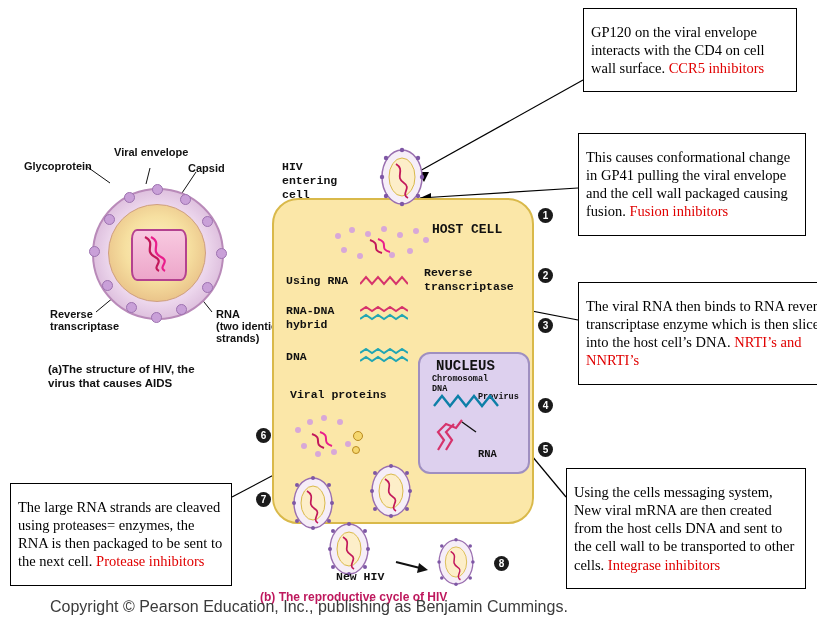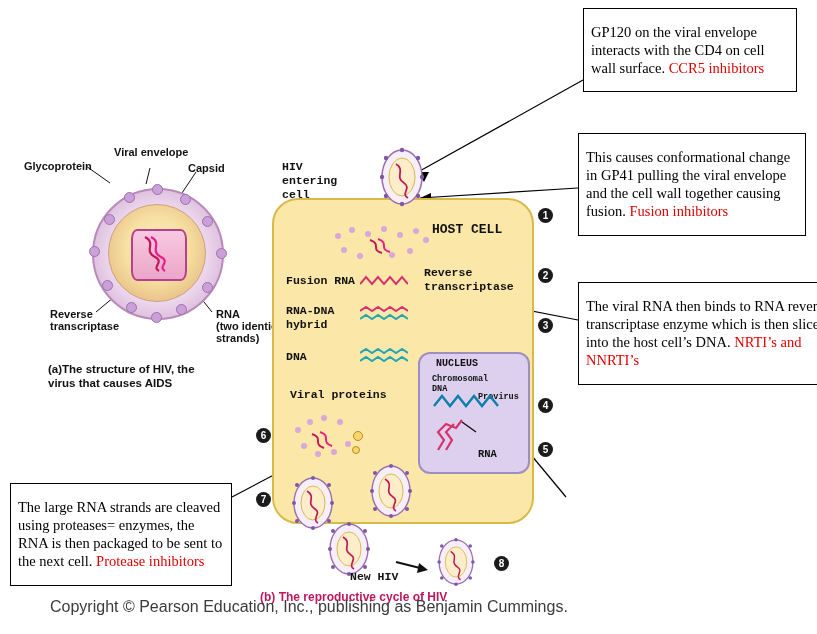--- a/index.html
+++ b/index.html
@@ -200,41 +200,41 @@
         <circle cx="96" cy="14" r="3"></circle>
         <circle cx="14" cy="24" r="3"></circle>
         <circle cx="30" cy="30" r="3"></circle>
         <circle cx="62" cy="29" r="3"></circle>
         <circle cx="80" cy="25" r="3"></circle>
       </g>
     <path d="M40,14 C52,18 40,24 52,27" stroke="#c2185b" stroke-width="2" fill="none"></path>
     <path d="M48,13 C60,17 48,23 60,26" stroke="#e91e8c" stroke-width="2" fill="none"></path>
   </svg>
 
-  <div class="b-text" style="left:286px;top:274px;">Fusion RNA</div>
+  <div class="b-text" style="left:286px;top:274px;">Using RNA</div>
   <svg style="position:absolute;left:360px;top:274px;" width="48" height="14" viewBox="0 0 48 14">
     <path d="M0,10 L6,3 L12,10 L18,3 L24,10 L30,3 L36,10 L42,3 L48,10" stroke="#d6336c" stroke-width="2" fill="none"></path>
   </svg>
   <div class="b-text" style="left:424px;top:266px;white-space:pre;"><span>Reverse
 transcriptase</span></div>
 
   <div class="b-text" style="left:286px;top:304px;white-space:pre;"><span>RNA-DNA
 hybrid</span></div>
   <svg style="position:absolute;left:360px;top:306px;" width="48" height="16" viewBox="0 0 48 16">
     <path d="M0,5 L6,1 L12,5 L18,1 L24,5 L30,1 L36,5 L42,1 L48,5" stroke="#d6336c" stroke-width="2" fill="none"></path>
     <path d="M0,13 L6,9 L12,13 L18,9 L24,13 L30,9 L36,13 L42,9 L48,13" stroke="#22a6b3" stroke-width="2" fill="none"></path>
   </svg>
 
   <div class="b-text" style="left:286px;top:350px;">DNA</div>
   <svg style="position:absolute;left:360px;top:348px;" width="48" height="16" viewBox="0 0 48 16">
     <path d="M0,5 L6,1 L12,5 L18,1 L24,5 L30,1 L36,5 L42,1 L48,5" stroke="#22a6b3" stroke-width="2" fill="none"></path>
     <path d="M0,13 L6,9 L12,13 L18,9 L24,13 L30,9 L36,13 L42,9 L48,13" stroke="#22a6b3" stroke-width="2" fill="none"></path>
   </svg>
 
-  <div class="b-text" style="left:428px;top:358px;font-size:10px;padding-left:8px;">NUCLEUS</div>
+  <div class="b-text" style="left:428px;top:358px;font-size:14px;padding-left:8px;">NUCLEUS</div>
   <div class="b-text" style="left:432px;top:374px;font-size:8.5px;white-space:pre;"><span>Chromosomal
 DNA</span></div>
   <div class="b-text" style="left:478px;top:392px;font-size:8.5px;">Provirus</div>
   <div class="b-text" style="left:478px;top:448px;font-size:10.5px;">RNA</div>
   <svg style="position:absolute;left:432px;top:384px;" width="72" height="32" viewBox="0 0 72 32">
     <path d="M2,22 L10,12 L18,22 L26,12 L34,22 L42,12 L50,22 L58,12 L66,22" stroke="#0d7fa8" stroke-width="2.4" fill="none"></path>
   </svg>
   <svg style="position:absolute;left:432px;top:418px;" width="50" height="34" viewBox="0 0 50 34">
     <path d="M6,32 L12,22 L6,14 L14,6 L24,10 L30,2" stroke="#d6336c" stroke-width="2.2" fill="none"></path>
     <path d="M14,32 L20,22 L14,14 L22,6" stroke="#d6336c" stroke-width="2.2" fill="none"></path>
@@ -313,45 +313,48 @@
         <circle cx="27" cy="4" r="2"></circle>
         <circle cx="43" cy="11" r="2"></circle>
         <circle cx="46" cy="29" r="2"></circle>
         <circle cx="43" cy="47" r="2"></circle>
         <circle cx="27" cy="54" r="2"></circle>
         <circle cx="11" cy="47" r="2"></circle>
         <circle cx="8" cy="29" r="2"></circle>
       </g>
   </svg>
 
-  <div class="b-text" style="left:350px;top:570px;">New HIV</div>
+  <div class="b-text" style="left:336px;top:570px;">New HIV</div>
 
   <div class="step" style="left:538px;top:208px;">1</div>
   <div class="step" style="left:538px;top:268px;">2</div>
   <div class="step" style="left:538px;top:318px;">3</div>
   <div class="step" style="left:538px;top:398px;">4</div>
   <div class="step" style="left:538px;top:442px;">5</div>
   <div class="step" style="left:256px;top:428px;">6</div>
   <div class="step" style="left:256px;top:492px;">7</div>
   <div class="step" style="left:494px;top:556px;">8</div>
 
   <div class="b-caption" style="left:260px;top:590px;">(b) The reproductive cycle of HIV</div>
 
   <div class="copyright">Copyright © Pearson Education, Inc., publishing as Benjamin Cummings.</div>
 
   <div class="callout" style="left:583px;top:8px;width:214px;">
     <span>GP120 on the viral envelope interacts with the CD4 on cell wall surface. </span><span class="drug">CCR5 inhibitors</span>
   </div>
 
   <div class="callout" style="left:578px;top:133px;width:228px;">
-    <span>This causes conformational change in GP41 pulling the viral envelope and the cell wall together causing fusion. </span><span class="drug">Fusion inhibitors</span>
+    <span>This causes conformational change in GP41 pulling the viral envelope and the cell wall packaged causing fusion. </span><span class="drug">Fusion inhibitors</span>
   </div>
 
   <div class="callout" style="left:578px;top:282px;width:272px;">
     <span>The viral RNA then binds to RNA reverse transcriptase enzyme which is then sliced into the host cell’s DNA. </span><span class="drug">NRTI’s and NNRTI’s</span>
   </div>
 
+  <div class="callout" style="left:566px;top:468px;width:240px;">
+    <span> Using the cells messaging system, New viral mRNA are then created from the host cells DNA and sent to the cell wall to be transported to other cells. </span><span class="drug">Integrase inhibitors</span>
+  </div>
 
   <div class="callout" style="left:10px;top:483px;width:222px;">
     <span> The large RNA strands are cleaved using proteases= enzymes, the RNA is then packaged to be sent to the next cell. </span><span class="drug">Protease inhibitors</span>
   </div>
 
 </div>
 
 </body></html>

